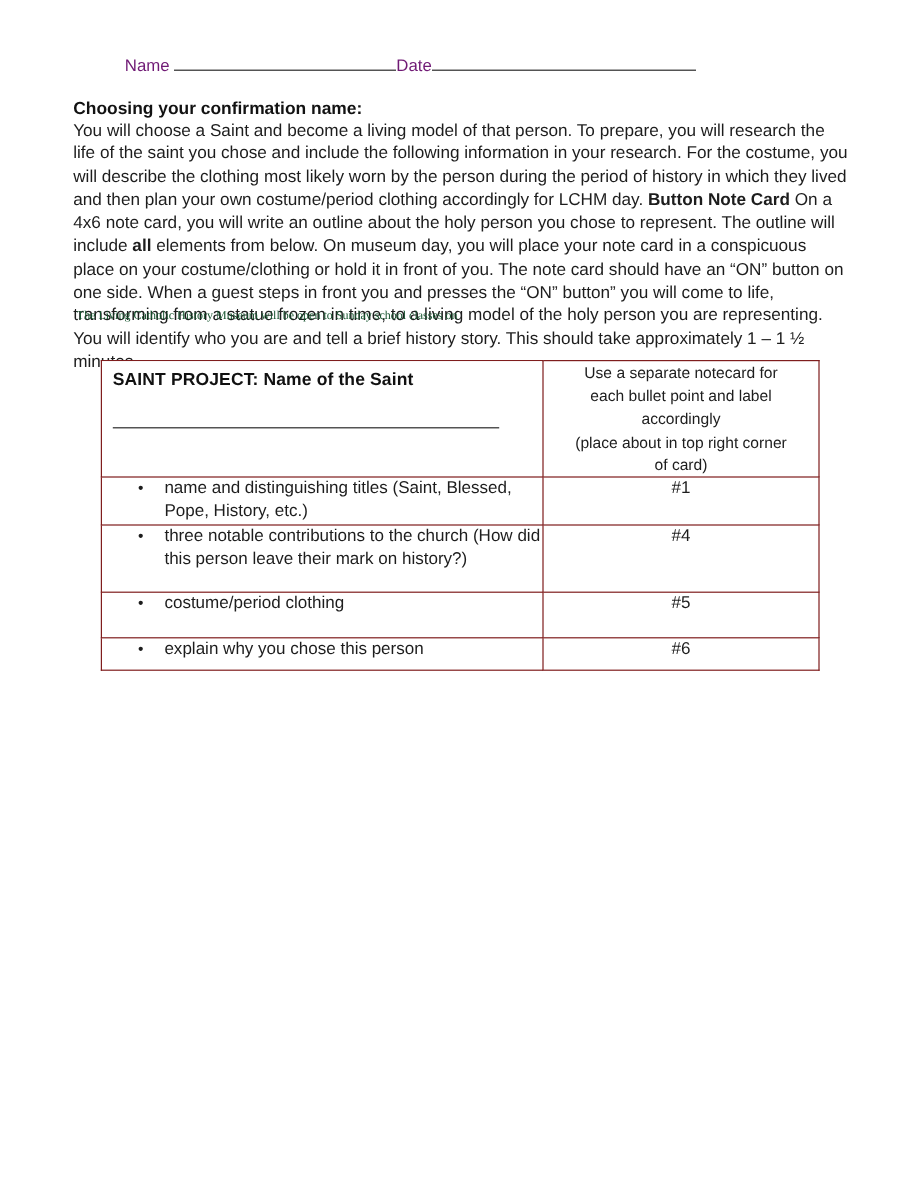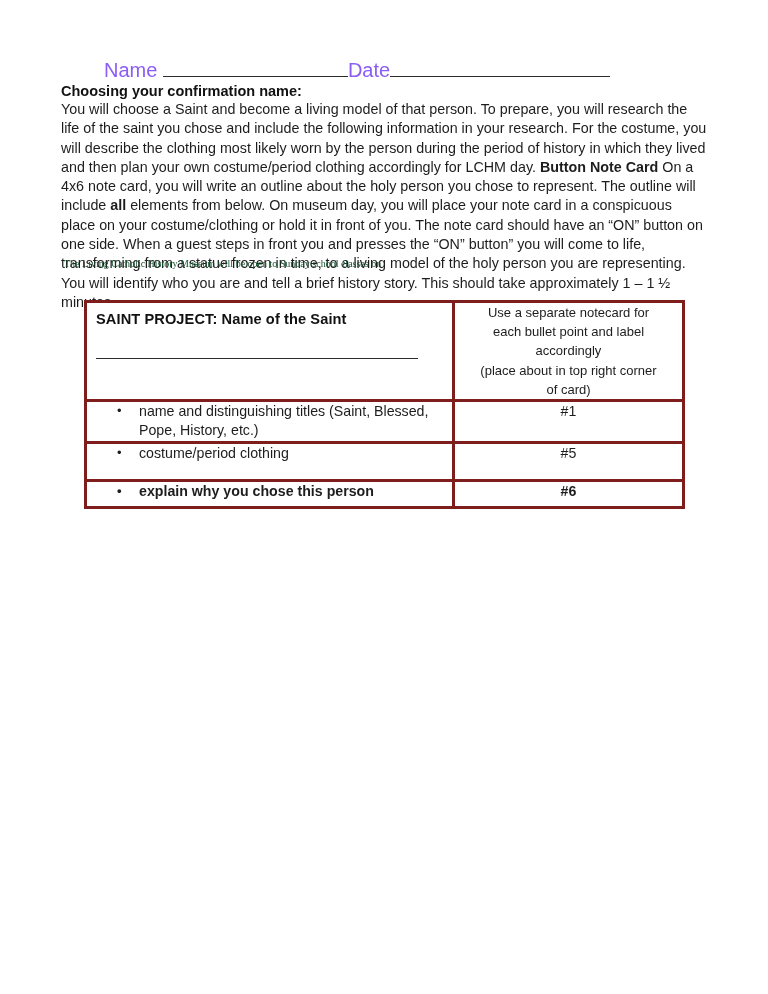--- a/index.html
+++ b/index.html
@@ -21,25 +21,25 @@
     width: 768px;
     height: 994px;
     background: #ffffff;
     box-sizing: border-box;
   }
 
   
   .name-date-row {
     position: absolute;
     left: 104px;
-    top: 60px;
-    font-size: 20px;
+    top: 44px;
+    font-size: 14px;
     line-height: 20px;
     white-space: nowrap;
-    color: #8b5cf6;
+    color: #701a75;
   }
   .nd-label {
     display: inline;
   }
   .nd-rule {
     display: inline-block;
     vertical-align: baseline;
     border-bottom: 1.4px solid #2b2b2b;
     height: 13px;
     margin: 0 0px;
@@ -86,21 +86,21 @@
   .saint-table {
     position: absolute;
     left: 84px;
     top: 300px;
     width: 598px;
     border-collapse: collapse;
     table-layout: fixed;
     background: #ffffff;
   }
   .saint-table td {
-    border: 3px solid #7f1d1d;
+    border: 1px solid #7f1d1d;
     vertical-align: top;
     padding: 0;
     background: #ffffff;
   }
   .col-left  { width: 368px; }
   .col-right { width: 230px; }
 
   
   .hdr-left {
     height: 92px;
@@ -154,21 +154,21 @@
     line-height: 19.4px;
     color: #1d1d1d;
     padding: 6px 4px 6px 4px;
   }
 
   .r1 { height: 39px; }
   .r2 { height: 38px; }
   .r3 { height: 38px; }
   .r4 { height: 56px; }
   .r5 { height: 38px; }
-  .r6 { height: 27px; font-weight: bold; }
+  .r6 { height: 27px; }
 </style>
 </head>
 <body>
 
 <div class="page">
 
   <div class="name-date-row">
     <span class="nd-label">Name </span><span class="nd-rule name-rule"></span><span class="nd-label">Date</span><span class="nd-rule date-rule"></span>
   </div>
 
@@ -200,20 +200,26 @@
 
       <tr class="r1">
         <td class="bullet-cell">
           <div class="bullet-line">name and distinguishing titles (Saint, Blessed, Pope, History, etc.)</div>
         </td>
         <td class="num-cell">#1</td>
       </tr>
 
 
 
+      <tr class="r4">
+        <td class="bullet-cell">
+          <div class="bullet-line">three notable contributions to the church (How did this person leave their mark on history?)</div>
+        </td>
+        <td class="num-cell">#4</td>
+      </tr>
 
       <tr class="r5">
         <td class="bullet-cell">
           <div class="bullet-line">costume/period clothing</div>
         </td>
         <td class="num-cell">#5</td>
       </tr>
 
       <tr class="r6">
         <td class="bullet-cell">

